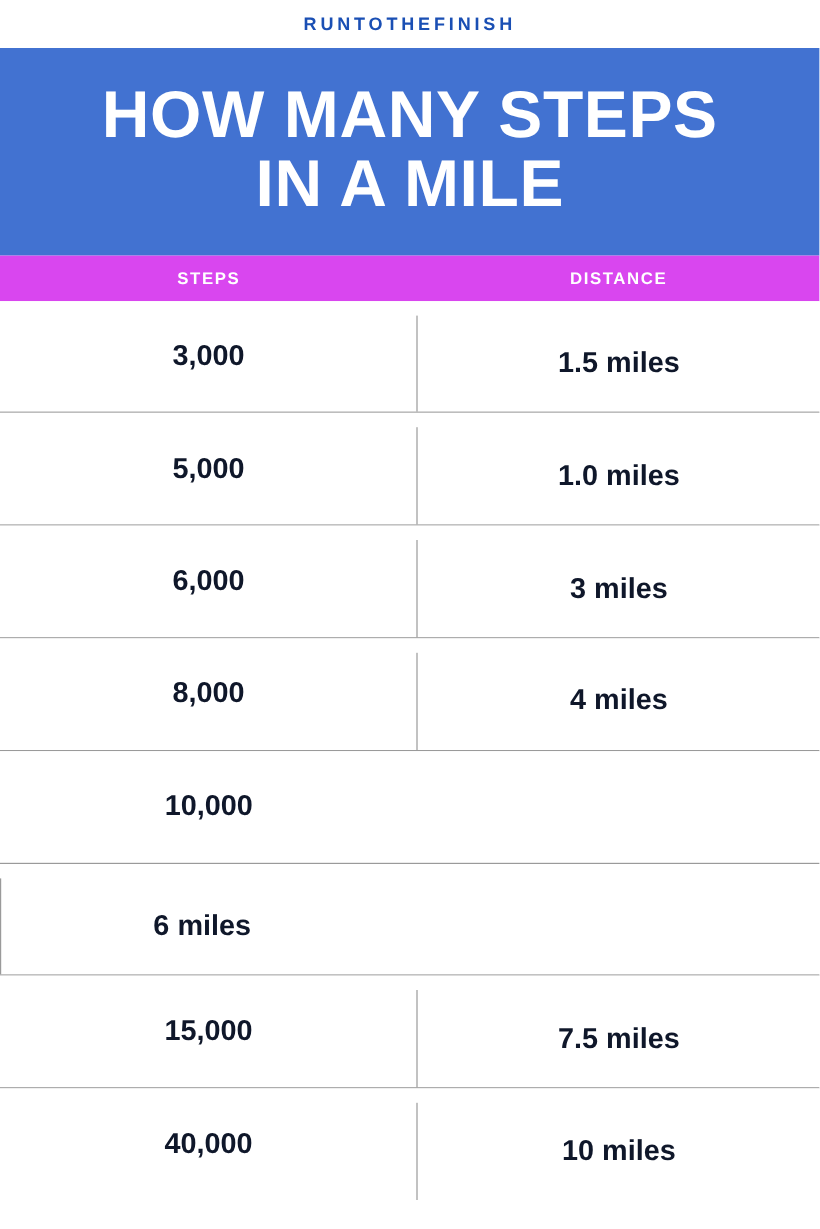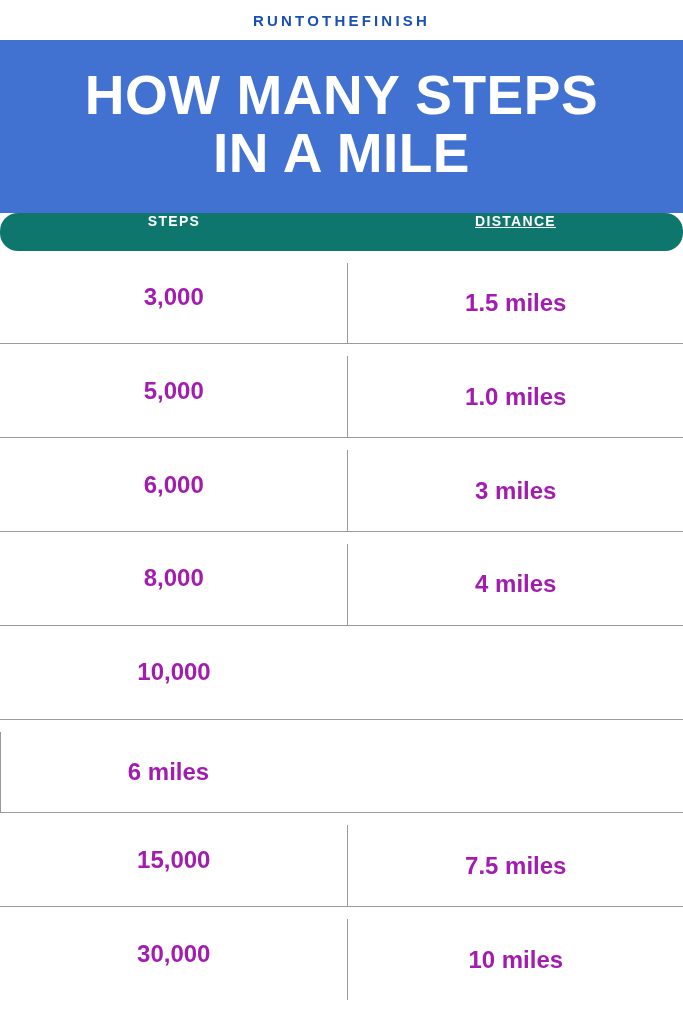--- a/index.html
+++ b/index.html
@@ -42,36 +42,35 @@
   .title-line {
     color: #ffffff;
     font-size: 55px;
     line-height: 1.06;
     font-weight: bold;
     letter-spacing: 0.5px;
     font-family: "Liberation Sans", sans-serif;
     text-transform: uppercase;
   }
   .table-head {
-    background: #0f766e;
+    background: #d946ef;
     display: flex;
     height: 38px;
-    align-items: flex-start;
-    border-radius: 18px;
+    align-items: center;
   }
   .table-head .cell {
     color: #ffffff;
     font-size: 14px;
     font-weight: bold;
     letter-spacing: 1.3px;
     text-align: center;
     font-family: "Liberation Sans", sans-serif;
   }
   .col-steps { width: 348px; }
-  .col-distance { width: 335px; text-decoration: underline; }
+  .col-distance { width: 335px; }
 
   .table-body {
     flex: 1;
     display: flex;
     flex-direction: column;
   }
   .row {
     flex: 1;
     display: flex;
     border-bottom: 1.5px solid #9a9a9a;
@@ -79,21 +78,21 @@
     min-height: 0;
   }
   .row:last-child {
     border-bottom: none;
   }
   .cell-steps,
   .cell-distance {
     display: flex;
     align-items: center;
     justify-content: center;
-    color: #a21caf;
+    color: #0f172a;
     font-size: 24px;
     font-weight: bold;
     font-family: "Liberation Sans", sans-serif;
   }
   .cell-steps {
     width: 348px;
   }
   .cell-distance {
     width: 335px;
     border-left: 1.5px solid #9a9a9a;
@@ -148,19 +147,19 @@
     <div class="row">
       <div class="cell-distance">6 miles</div>
     </div>
 
     <div class="row">
       <div class="cell-steps">15,000</div>
       <div class="cell-distance">7.5 miles</div>
     </div>
 
     <div class="row">
-      <div class="cell-steps">30,000</div>
+      <div class="cell-steps">40,000</div>
       <div class="cell-distance">10 miles</div>
     </div>
 
   </div>
 
 </div>
 
 </body></html>

